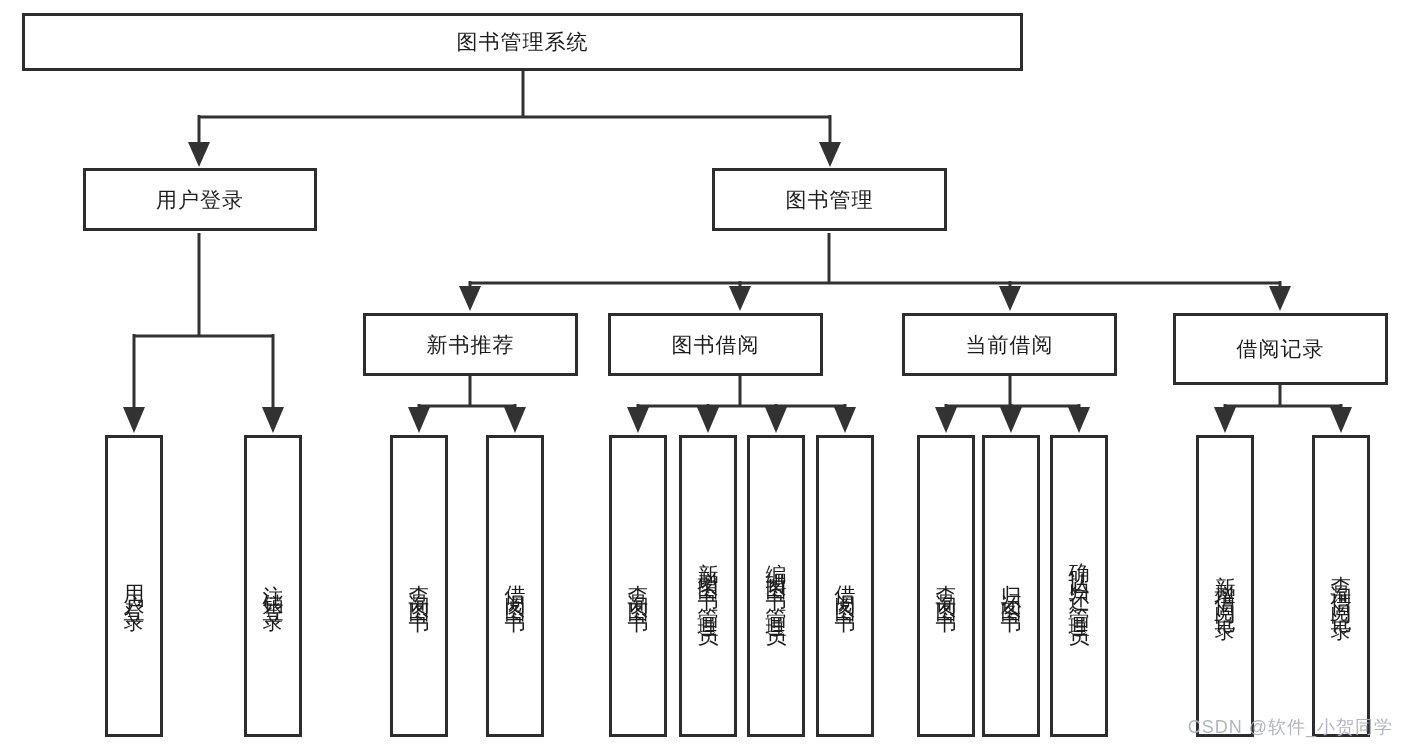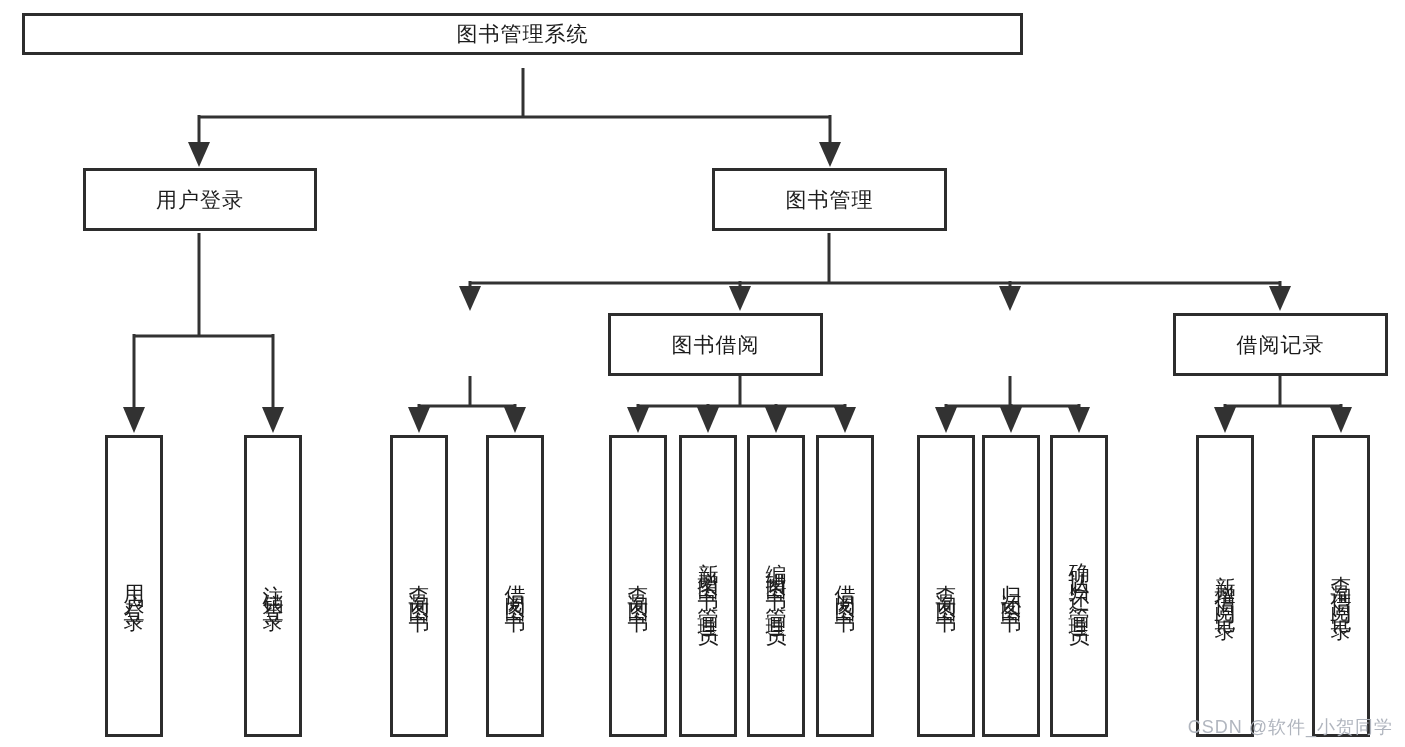--- a/index.html
+++ b/index.html
@@ -134,35 +134,41 @@
       <polygon points="765,407 787,407 776,433"></polygon>
       <polygon points="834,407 856,407 845,433"></polygon>
       <polygon points="935,407 957,407 946,433"></polygon>
       <polygon points="1000,407 1022,407 1011,433"></polygon>
       <polygon points="1068,407 1090,407 1079,433"></polygon>
       <polygon points="1214,407 1236,407 1225,433"></polygon>
       <polygon points="1330,407 1352,407 1341,433"></polygon>
     </g>
   </svg>
 
-  <div class="hnode" style="left:22px; top:13px; width:1001px; height:42px;">
+  <div class="hnode" style="left:22px; top:13px; width:1001px; height:58px;">
     <span>图书管理系统</span>
   </div>
 
   <div class="hnode" style="left:83px; top:168px; width:234px; height:63px;">
     <span>用户登录</span>
   </div>
   <div class="hnode" style="left:712px; top:168px; width:235px; height:63px;">
     <span>图书管理</span>
   </div>
 
+  <div class="hnode" style="left:363px; top:313px; width:215px; height:63px;">
+    <span>新书推荐</span>
+  </div>
   <div class="hnode" style="left:608px; top:313px; width:215px; height:63px;">
     <span>图书借阅</span>
   </div>
-  <div class="hnode" style="left:1173px; top:313px; width:215px; height:63px;">
+  <div class="hnode" style="left:902px; top:313px; width:215px; height:63px;">
+    <span>当前借阅</span>
+  </div>
+  <div class="hnode" style="left:1173px; top:313px; width:215px; height:72px;">
     <span>借阅记录</span>
   </div>
 
   <div class="leaf" style="left:105px;">
     <span>用户登录</span>
   </div>
   <div class="leaf" style="left:244px;">
     <span>注销登录</span>
   </div>
 

